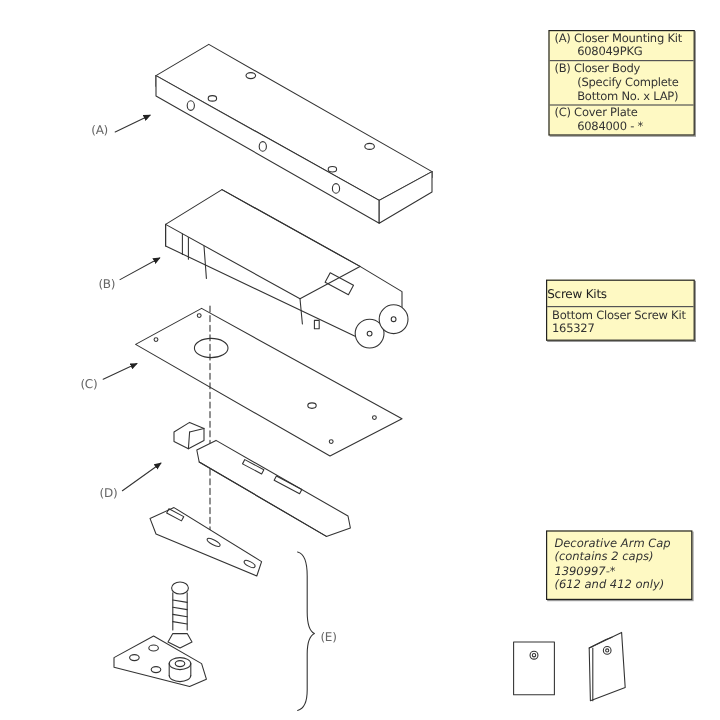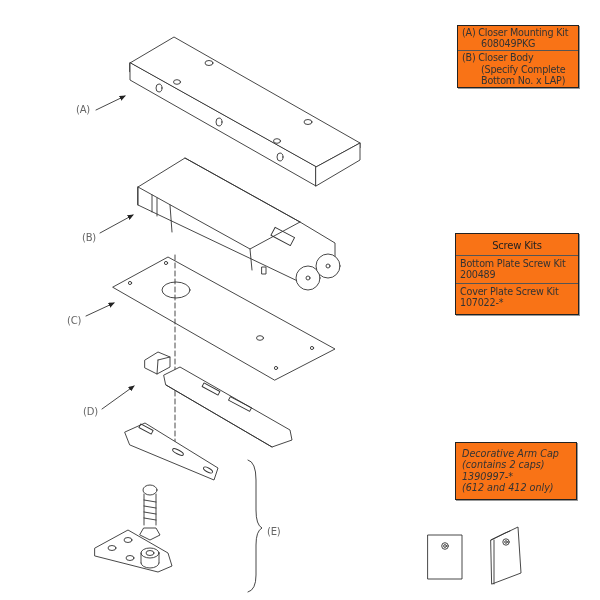--- a/index.html
+++ b/index.html
@@ -1,25 +1,25 @@
 <!DOCTYPE html>
 <html><head>
 <meta charset="utf-8">
 <style>
   html, body { margin: 0; padding: 0; background: #ffffff; }
   body { width: 600px; height: 600px; position: relative; overflow: hidden;
          font-family: "DejaVu Sans", sans-serif; color: #3a3a3a; }
   #diagram { position: absolute; left: 0; top: 0; width: 600px; height: 600px; }
   .callout { position: absolute; font-size: 10px; color: #666; letter-spacing: -0.2px; }
-  .box { position: absolute; border: 1.3px solid #222; background: #f97316; box-shadow: 1px 1px 0 #999; }
+  .box { position: absolute; border: 1.3px solid #222; background: #fef9c3; box-shadow: 1px 1px 0 #999; }
   .cell { border-bottom: 1px solid #555; padding: 1px 4px 1px 4px; font-size: 9.6px; line-height: 11.2px; color: #333; letter-spacing: -0.2px; }
   .cell:last-child { border-bottom: none; }
   .cell .line2 { padding-left: 19px; display: block; }
   .sk-cell { padding: 2px 4px; }
-  .sk-head { text-align: center; padding: 6px 0 4px 0; font-size: 10px; color: #222; }
+  .sk-head { text-align: left; padding: 6px 0 4px 0; font-size: 10px; color: #222; }
   .cap-box { padding: 5px 6px; font-size: 9.6px; line-height: 11.4px; color: #333; font-style: italic; }
   .row { display: block; }
 </style>
 </head>
 <body>
 
 <svg id="diagram" viewBox="0 0 600 600" xmlns="http://www.w3.org/2000/svg">
   <defs>
     <marker id="arrowhead" markerWidth="7" markerHeight="6" refX="6" refY="3" orient="auto">
       <path d="M0,0 L7,3 L0,6 Z" fill="#222"></path>
@@ -131,31 +131,31 @@
 <div class="box" style="left:457px; top:25px; width:120px;">
   <div class="cell">
     <span class="row">(A) Closer Mounting Kit</span>
     <span class="line2">608049PKG</span>
   </div>
   <div class="cell">
     <span class="row">(B) Closer Body</span>
     <span class="line2">(Specify Complete</span>
     <span class="line2">Bottom No. x LAP)</span>
   </div>
+  <div class="cell">
+    <span class="row">(C) Cover Plate</span>
+    <span class="line2">6084000 - *</span>
+  </div>
 </div>
 
 <div class="box" style="left:455px; top:233px; width:122px;">
   <div class="cell sk-head">Screw Kits</div>
   <div class="cell sk-cell">
-    <span class="row">Bottom Plate Screw Kit</span>
-    <span class="row">200489</span>
-  </div>
-  <div class="cell sk-cell" style="padding-bottom:6px;">
-    <span class="row">Cover Plate Screw Kit</span>
-    <span class="row">107022-*</span>
+    <span class="row">Bottom Closer Screw Kit</span>
+    <span class="row">165327</span>
   </div>
 </div>
 
 <div class="box cap-box" style="left:455px; top:442px; width:108px;">
   <span class="row">Decorative Arm Cap</span>
   <span class="row">(contains 2 caps)</span>
   <span class="row">1390997-*</span>
   <span class="row">(612 and 412 only)</span>
 </div>
 

